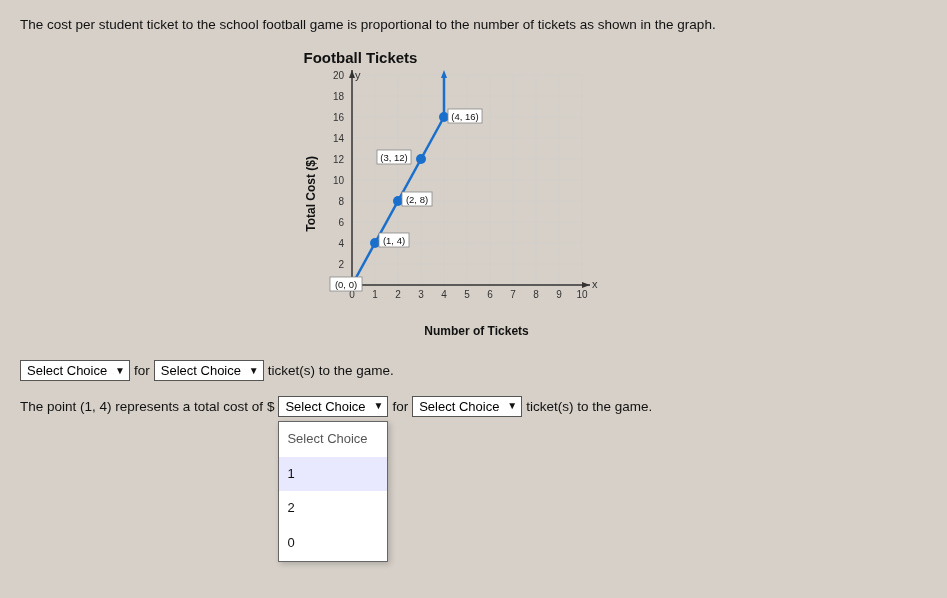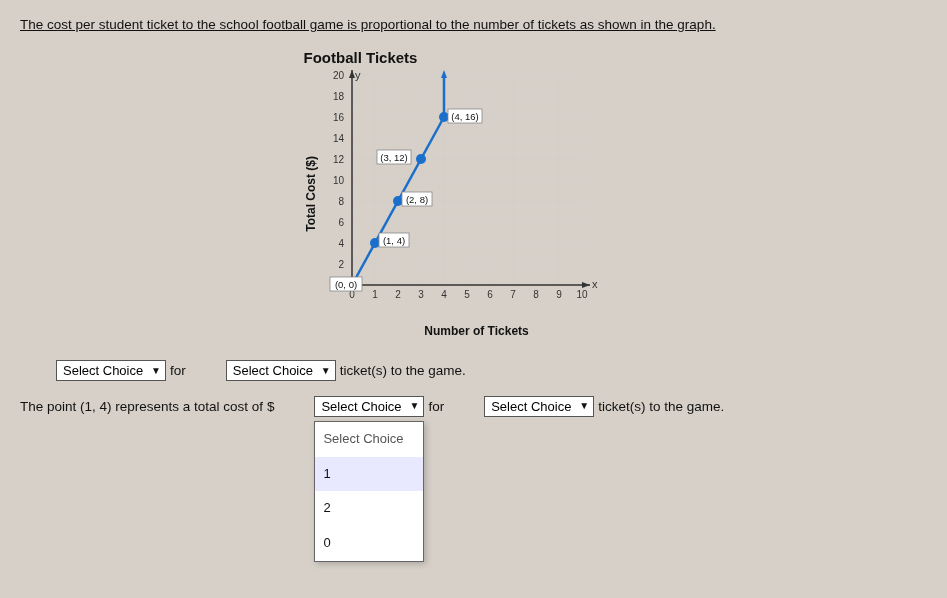--- a/index.html
+++ b/index.html
@@ -10,21 +10,20 @@
       min-height: 598px;
       padding: 16px 20px;
       font-size: 14px;
       color: #111;
     }
     .intro-text {
       font-size: 13.5px;
       margin-bottom: 14px;
       line-height: 1.4;
       max-width: 700px;
-      text-decoration: underline;
     }
     .chart-area {
       display: flex;
       justify-content: center;
       margin-bottom: 18px;
     }
     .chart-container {
       position: relative;
       width: 340px;
     }
@@ -68,21 +67,20 @@
     .question-line {
       display: flex;
       align-items: center;
       gap: 4px;
       margin-bottom: 6px;
       flex-wrap: wrap;
     }
     .dropdown-wrap {
       position: relative;
       display: inline-block;
-      margin-left: 36px;
     }
     select {
       appearance: none;
       -webkit-appearance: none;
       border: 1px solid #555;
       background: white;
       padding: 2px 20px 2px 6px;
       font-size: 13px;
       cursor: pointer;
       min-width: 110px;

